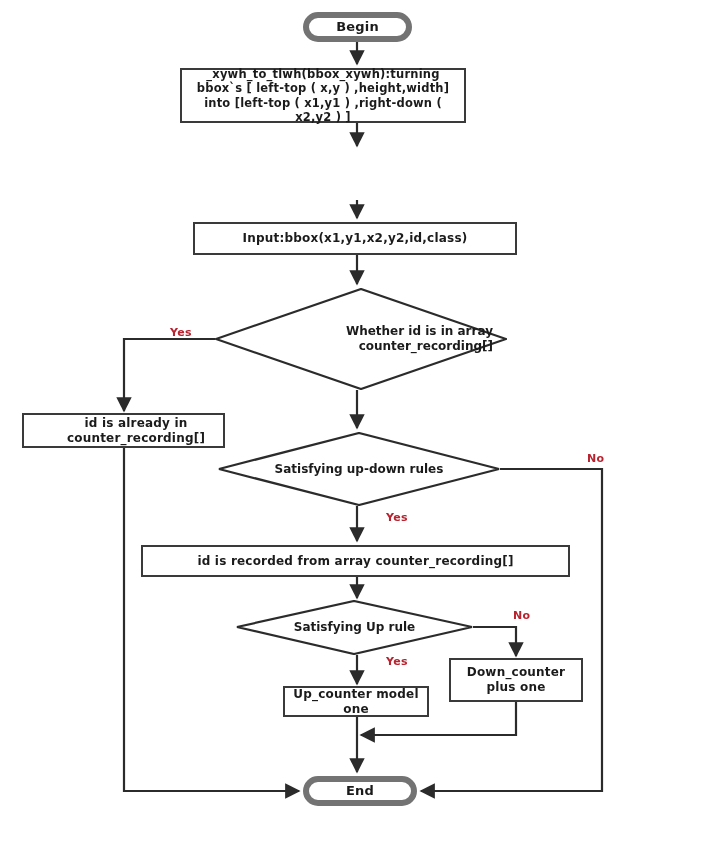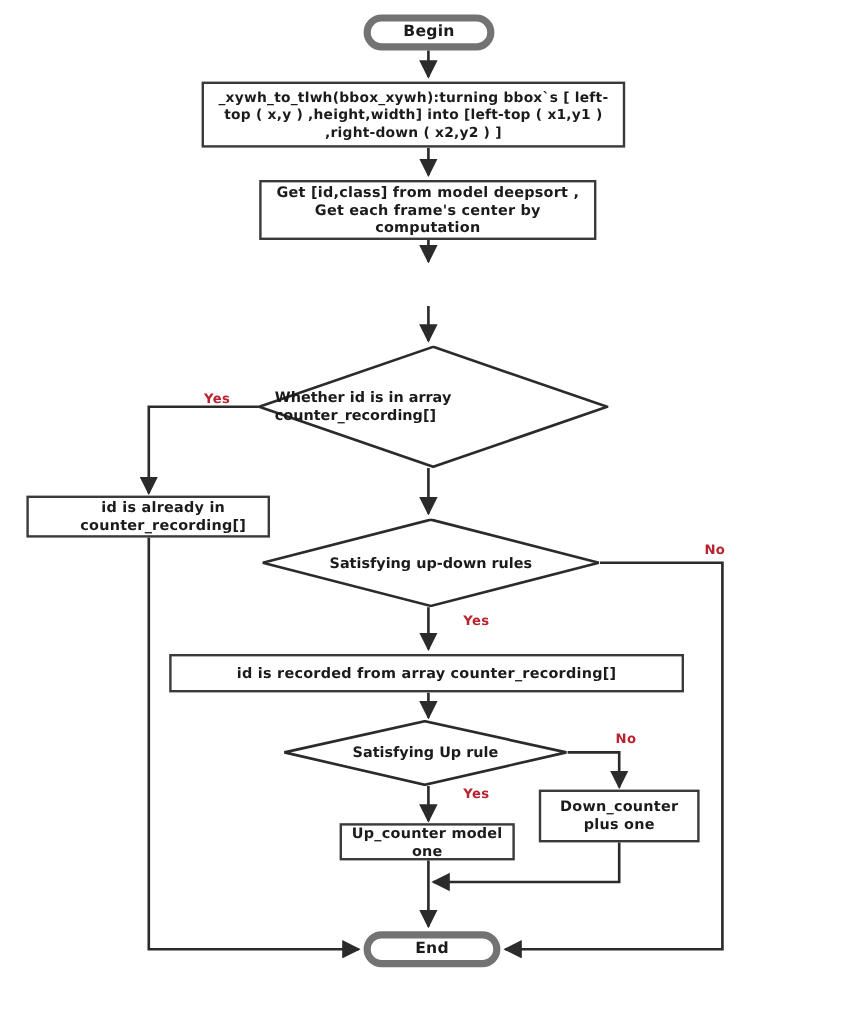--- a/index.html
+++ b/index.html
@@ -27,21 +27,21 @@
     padding:2px 6px;
   }
   .term{
     border:6px solid #737373;
     border-radius:17px;
     padding:2px 6px;
   }
   .diamond{
     position:absolute;
     display:flex;align-items:center;justify-content:center;
-    text-align:left;
+    text-align:right;
     color:#1b1b1b;font-weight:bold;line-height:1.22;
     background:transparent;
   }
   .diamond .dshape{position:absolute;left:0;top:0;width:100%;height:100%;}
   .diamond .dtext{position:relative;z-index:2;padding:0 14px;}
 
   .edge-label{
     position:absolute;
     color:#b8232f;
     font-weight:bold;
@@ -91,28 +91,28 @@
       <path d="M 516 701 L 516 735 L 361 735" marker-end="url(#ah)"></path>
 
       <path d="M 357 715 L 357 772" marker-end="url(#ah)"></path>
     </g>
   </svg>
 
   <div class="node term" style="left:303px;top:12px;width:109px;height:30px;font-size:13px;">
     <span>Begin</span>
   </div>
 
-  <div class="node proc" style="left:168px;top:68px;width:353px;height:55px;font-size:11.5px;">
+  <div class="node proc" style="left:180px;top:68px;width:286px;height:55px;font-size:11.5px;">
     <span>_xywh_to_tlwh(bbox_xywh):turning bbox`s [ left-top ( x,y ) ,height,width] into [left-top ( x1,y1 ) ,right-down ( x2,y2 ) ]</span>
   </div>
 
-  <div class="node proc" style="left:216px;top:150px;width:281px;height:50px;font-size:12px;">
-    <span>Get [id,class] from model deepsort , Get each frame's center by computation</span>
+
+  <div class="node proc" style="left:193px;top:222px;width:324px;height:33px;font-size:12px;">
+    <span>Input:bbox(x1,y1,x2,y2,id,class)</span>
   </div>
-
 
   <div class="diamond" style="left:215px;top:288px;width:292px;height:102px;font-size:12px;">
     <svg class="dshape" viewBox="0 0 292 102" preserveAspectRatio="none">
       <polygon points="146,1 291,51 146,101 1,51" fill="#ffffff" stroke="#2b2b2b" stroke-width="2.2"></polygon>
     </svg>
     <span class="dtext">Whether id is in array counter_recording[]</span>
   </div>
 
   <div class="node proc" style="left:22px;top:413px;width:203px;height:35px;font-size:12px;padding-left:31px;">
     <span>id is already in counter_recording[]</span>

